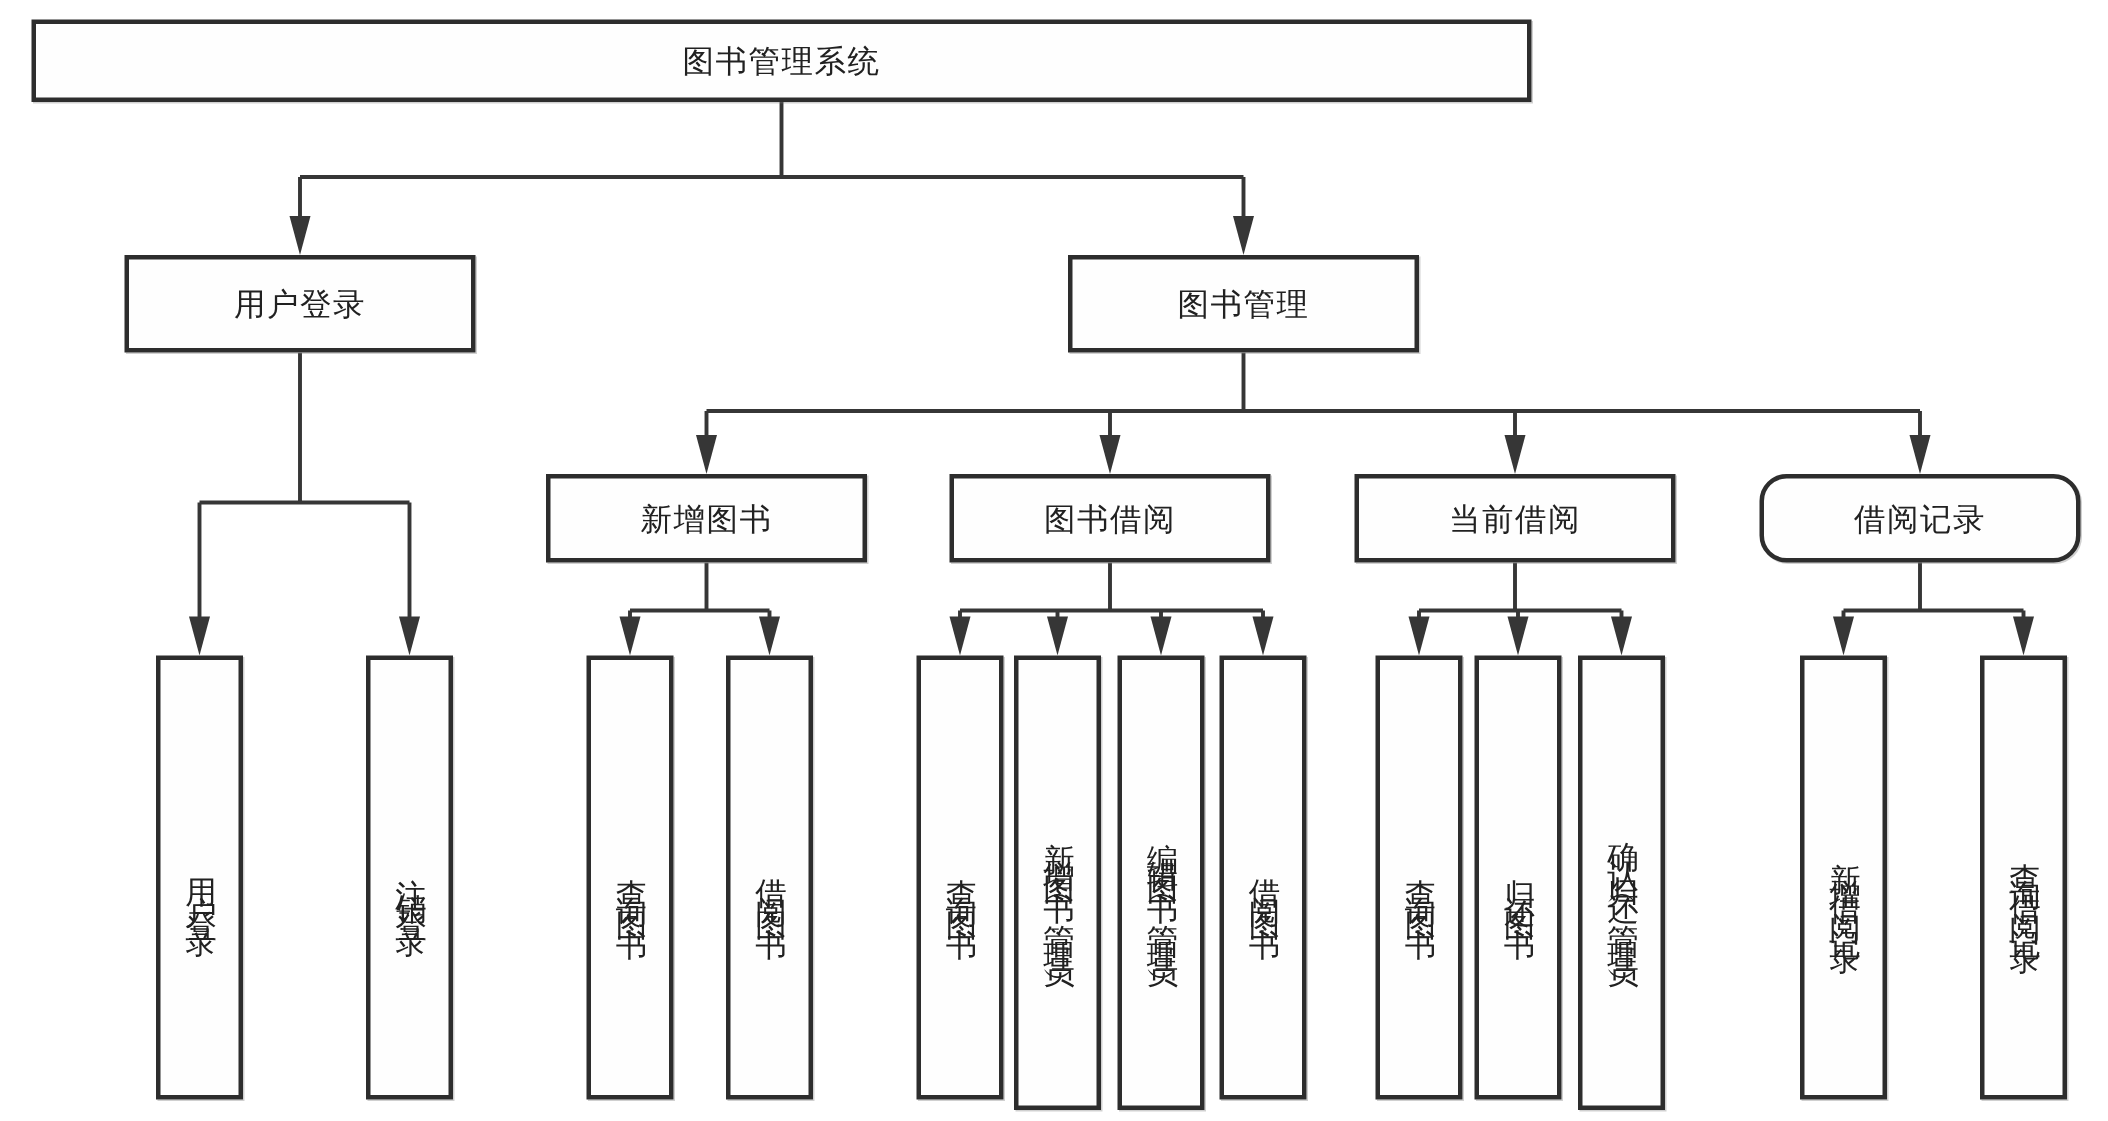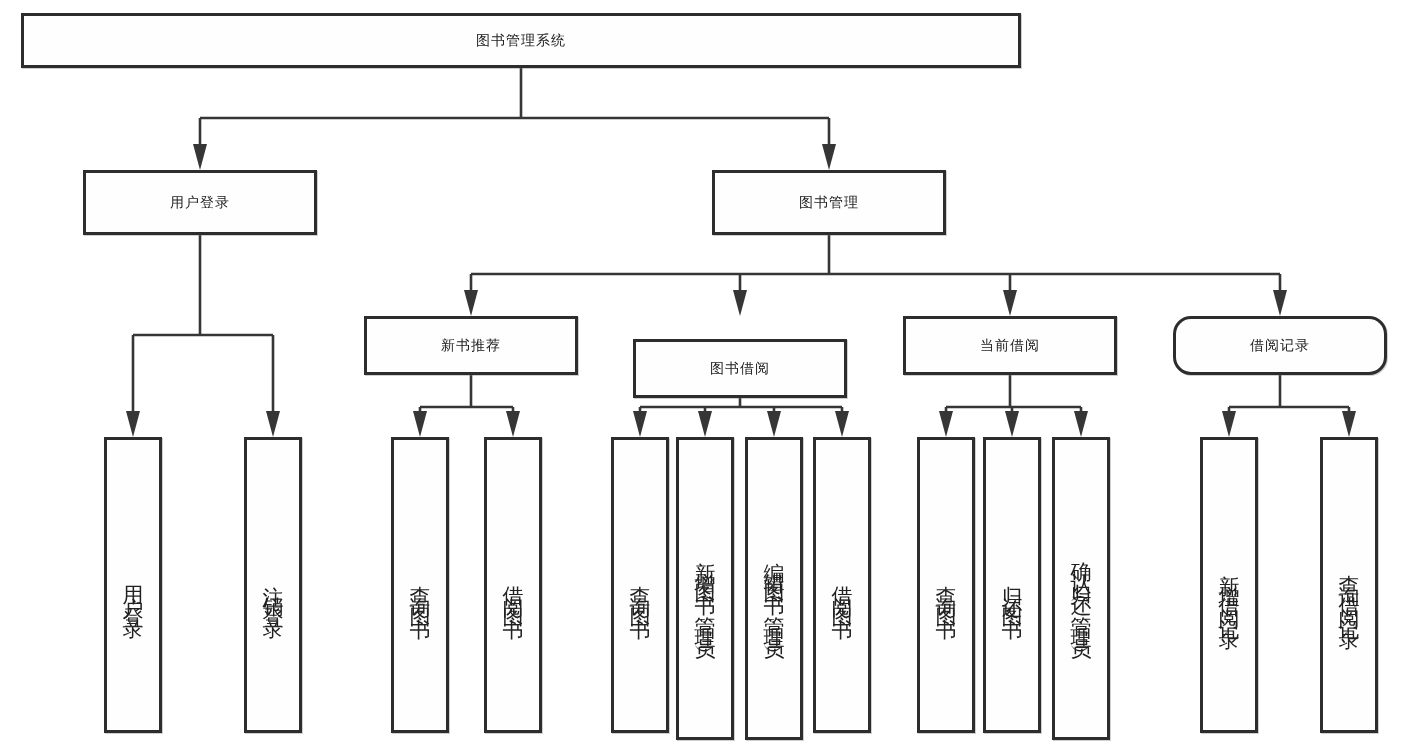--- a/index.html
+++ b/index.html
@@ -22,21 +22,21 @@
     box-sizing: border-box;
     background: #fefefe;
     border: 3px solid #2d2d2d;
     display: flex;
     align-items: center;
     justify-content: center;
     color: #212121;
     box-shadow: 1px 1px 0 rgba(120,120,120,0.35);
   }
   .node.horiz .node-label {
-    font-size: 14px;
+    font-size: 21px;
     letter-spacing: 1px;
     white-space: nowrap;
   }
   .node.vert .node-label {
     writing-mode: vertical-rl;
     text-orientation: mixed;
     font-size: 21px;
     letter-spacing: 11px;
     margin-bottom: -11px;
     white-space: nowrap;
@@ -82,23 +82,23 @@
       <div class="node horiz" style="left: 21px; top: 13px; width: 1000px; height: 55px; border-color: rgb(45, 45, 45); background: rgb(254, 254, 254); color: rgb(33, 33, 33);">
         <span class="node-label">图书管理系统</span>
       </div>
       <div class="node horiz" style="left: 83px; top: 170px; width: 234px; height: 65px; border-color: rgb(45, 45, 45); background: rgb(254, 254, 254); color: rgb(33, 33, 33);">
         <span class="node-label">用户登录</span>
       </div>
       <div class="node horiz" style="left: 712px; top: 170px; width: 234px; height: 65px; border-color: rgb(45, 45, 45); background: rgb(254, 254, 254); color: rgb(33, 33, 33); text-align: right;">
         <span class="node-label">图书管理</span>
       </div>
       <div class="node horiz" style="left: 364px; top: 316px; width: 214px; height: 59px; border-color: rgb(45, 45, 45); background: rgb(254, 254, 254); color: rgb(33, 33, 33);">
-        <span class="node-label">新书推荐</span>
+        <span class="node-label">新增图书</span>
       </div>
-      <div class="node horiz" style="left: 633px; top: 316px; width: 214px; height: 59px; border-color: rgb(45, 45, 45); background: rgb(254, 254, 254); color: rgb(33, 33, 33); margin-top: 23px;">
+      <div class="node horiz" style="left: 633px; top: 316px; width: 214px; height: 59px; border-color: rgb(45, 45, 45); background: rgb(254, 254, 254); color: rgb(33, 33, 33);">
         <span class="node-label">图书借阅</span>
       </div>
       <div class="node horiz" style="left: 903px; top: 316px; width: 214px; height: 59px; border-color: rgb(45, 45, 45); background: rgb(254, 254, 254); color: rgb(33, 33, 33); justify-content: center;">
         <span class="node-label">当前借阅</span>
       </div>
       <div class="node horiz" style="left: 1173px; top: 316px; width: 214px; height: 59px; border-color: rgb(45, 45, 45); background: rgb(254, 254, 254); color: rgb(33, 33, 33); border-radius: 18px;">
         <span class="node-label">借阅记录</span>
       </div>
       <div class="node vert" style="left: 104px; top: 437px; width: 58px; height: 296px; border-color: rgb(45, 45, 45); background: rgb(254, 254, 254); color: rgb(33, 33, 33);">
         <span class="node-label">用户登录</span>

